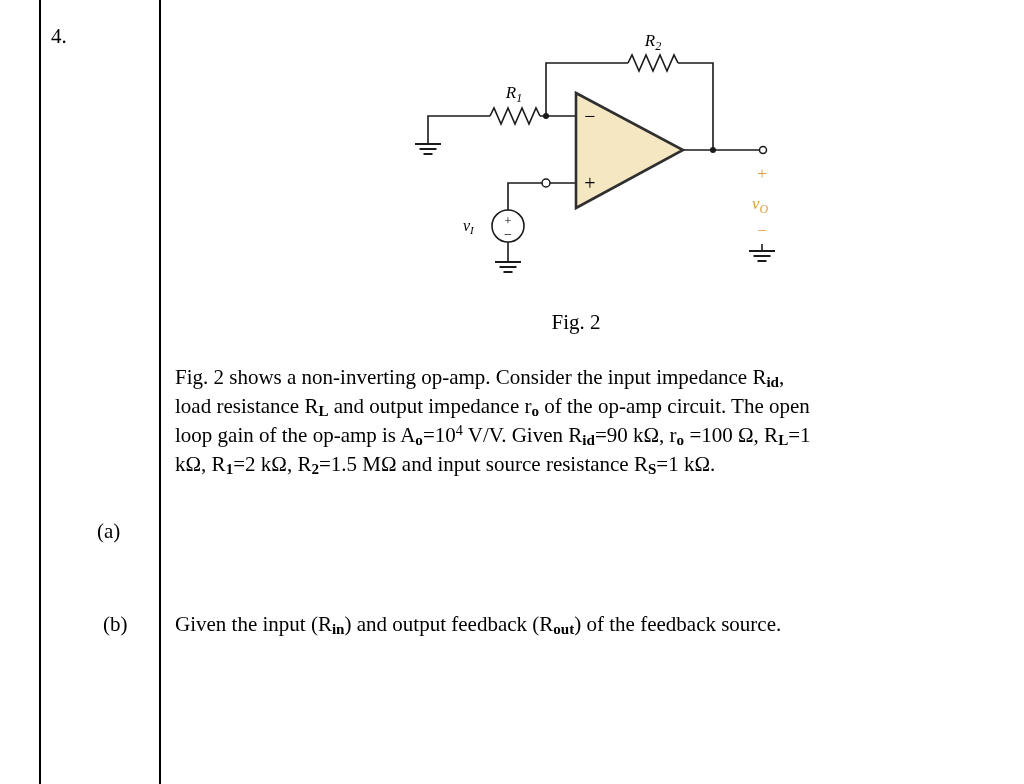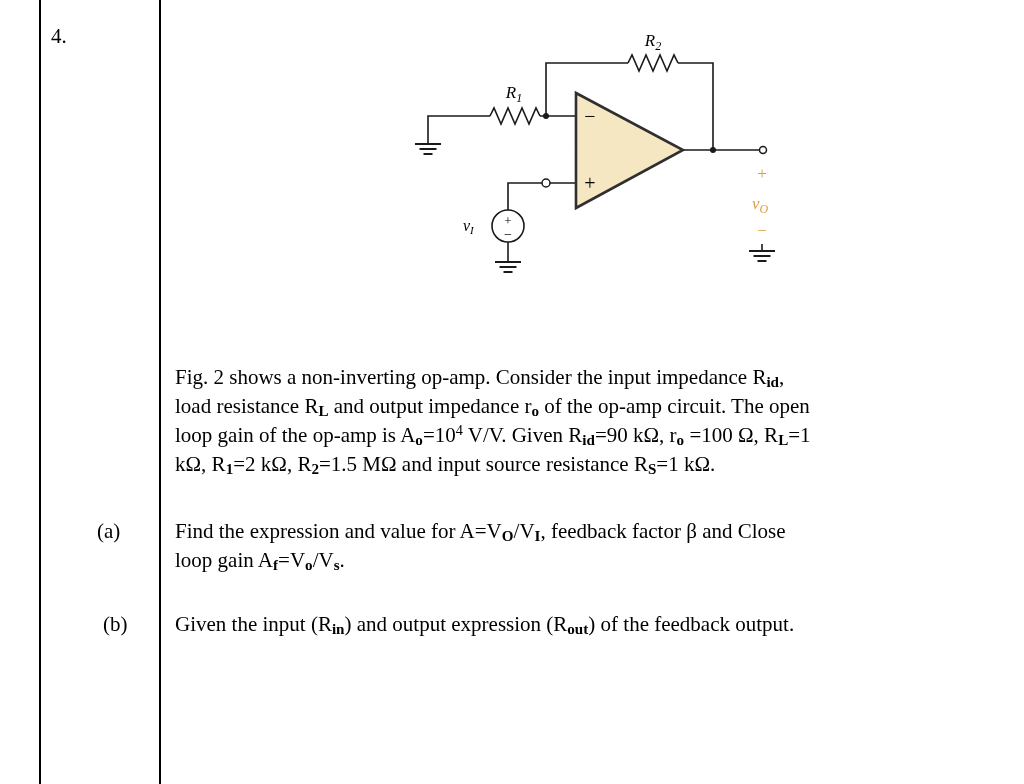--- a/index.html
+++ b/index.html
@@ -85,22 +85,22 @@
 
     <text x="275" y="28" text-anchor="middle" font-size="17" font-style="italic"><tspan>R</tspan><tspan dy="3.5" font-size="12">2</tspan></text>
     <text x="136" y="80" text-anchor="middle" font-size="17" font-style="italic"><tspan>R</tspan><tspan dy="3.5" font-size="12">1</tspan></text>
     <text x="85" y="213" font-size="16" font-style="italic"><tspan>v</tspan><tspan dy="3" font-size="11">I</tspan></text>
 
     <text x="384" y="161" text-anchor="middle" font-size="17" fill="#dd9f3c">+</text>
     <text x="374" y="191" font-size="17" font-style="italic" fill="#dd9f3c"><tspan>v</tspan><tspan dy="3.5" font-size="12">O</tspan></text>
     <text x="384" y="218" text-anchor="middle" font-size="17" fill="#dd9f3c">−</text>
   </svg>
 
+  <div class="abs body-text caption" style="left:380px; top:308px; width:392px;">Fig. 2</div>
 
   <div class="abs body-text" style="left:175px; top:363px; width:840px;"><span>Fig. 2 shows a non-inverting op-amp. Consider the input impedance R</span><sub>id</sub><span>,</span><br><span>load resistance R</span><sub>L</sub><span> and output impedance r</span><sub>o</sub><span> of the op-amp circuit. The open</span><br><span>loop gain of the op-amp is A</span><sub>o</sub><span>=10</span><sup>4</sup><span> V/V. Given R</span><sub>id</sub><span>=90 kΩ, r</span><sub>o</sub><span> =100 Ω, R</span><sub>L</sub><span>=1</span><br><span>kΩ, R</span><sub>1</sub><span>=2 kΩ, R</span><sub>2</sub><span>=1.5 MΩ and input source resistance R</span><sub>S</sub><span>=1 kΩ.</span></div>
 
   <div class="abs body-text" style="left:97px; top:517px;">(a)</div>
-  <div class="abs body-text" style="left:175px; top:517px; width:820px;"><span>Find the expression and value for A=V</span><sub>O</sub><span>/V</span><sub>I</sub><span>, feedback factor β and Close</span><br><span>loop gain A</span><sub>f</sub><span>=V</span><sub>o</sub><span>/V</span><sub>s</sub><span>.</span></div>
 
   <div class="abs body-text" style="left:103px; top:610px;">(b)</div>
-  <div class="abs body-text" style="left:175px; top:610px; width:820px;"><span>Given the input (R</span><sub>in</sub><span>) and output expression (R</span><sub>out</sub><span>) of the feedback output.</span></div>
+  <div class="abs body-text" style="left:175px; top:610px; width:820px;"><span>Given the input (R</span><sub>in</sub><span>) and output feedback (R</span><sub>out</sub><span>) of the feedback source.</span></div>
 
 </div>
 
 </body></html>

